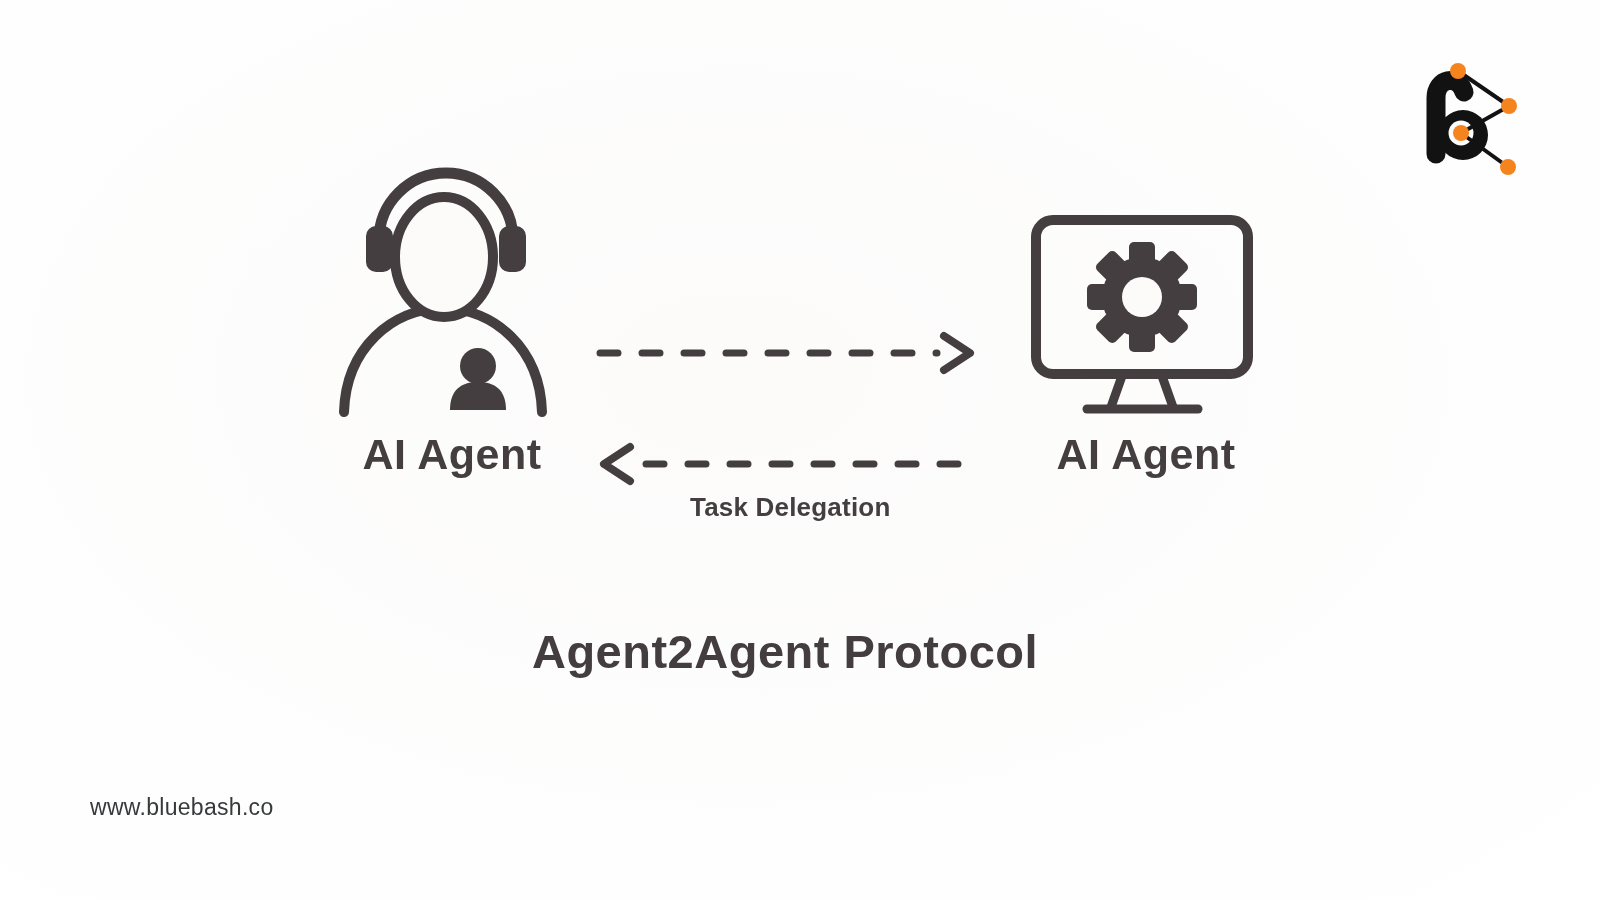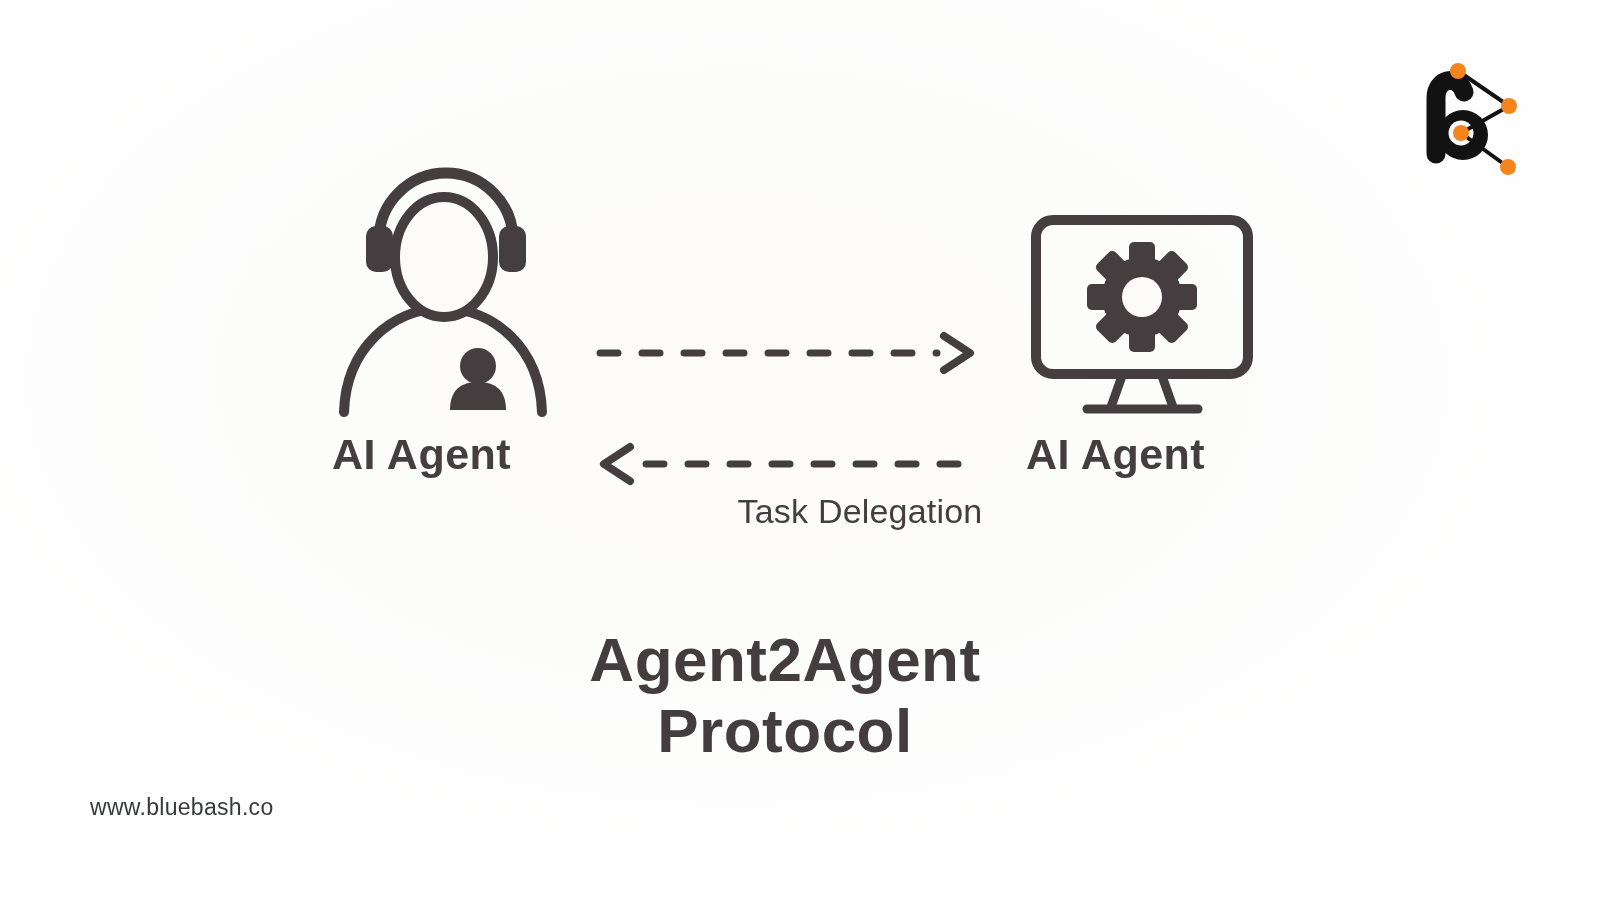--- a/index.html
+++ b/index.html
@@ -14,35 +14,35 @@
   body{
     background:#ffffff;
     font-family:"Liberation Sans","DejaVu Sans",sans-serif;
   }
   .canvas{
     position:relative;width:1600px;height:900px;
     background:radial-gradient(ellipse at 46% 42%, var(--bg) 0%, #fefefe 75%, #ffffff 100%);
   }
   .abs{position:absolute;}
   .agent-label{
-    width:240px;text-align:left;
+    width:240px;text-align:center;
     font-size:43px;font-weight:700;letter-spacing:0.5px;
     color:var(--ink);
   }
   .arrow-label{
     font-size:35px;font-weight:600;line-height:43px;
     color:var(--ink);letter-spacing:0.2px;
   }
   .task-label{
-    width:340px;text-align:center;
-    font-size:34px;font-weight:400;color:var(--ink);letter-spacing:0.2px;
+    width:340px;
+    font-size:26px;font-weight:700;color:var(--ink);letter-spacing:0.2px;
   }
   .title{
     width:640px;text-align:center;
-    font-size:62px;font-weight:700;color:#443D3F;letter-spacing:0.5px;
+    font-size:47px;font-weight:700;color:#443D3F;letter-spacing:0.5px;
   }
   .footer-url{
     font-size:23px;font-weight:400;color:var(--footer-ink);letter-spacing:0.3px;
   }
   svg{display:block;}
 </style>
 </head>
 <body>
 
 <div class="canvas">

